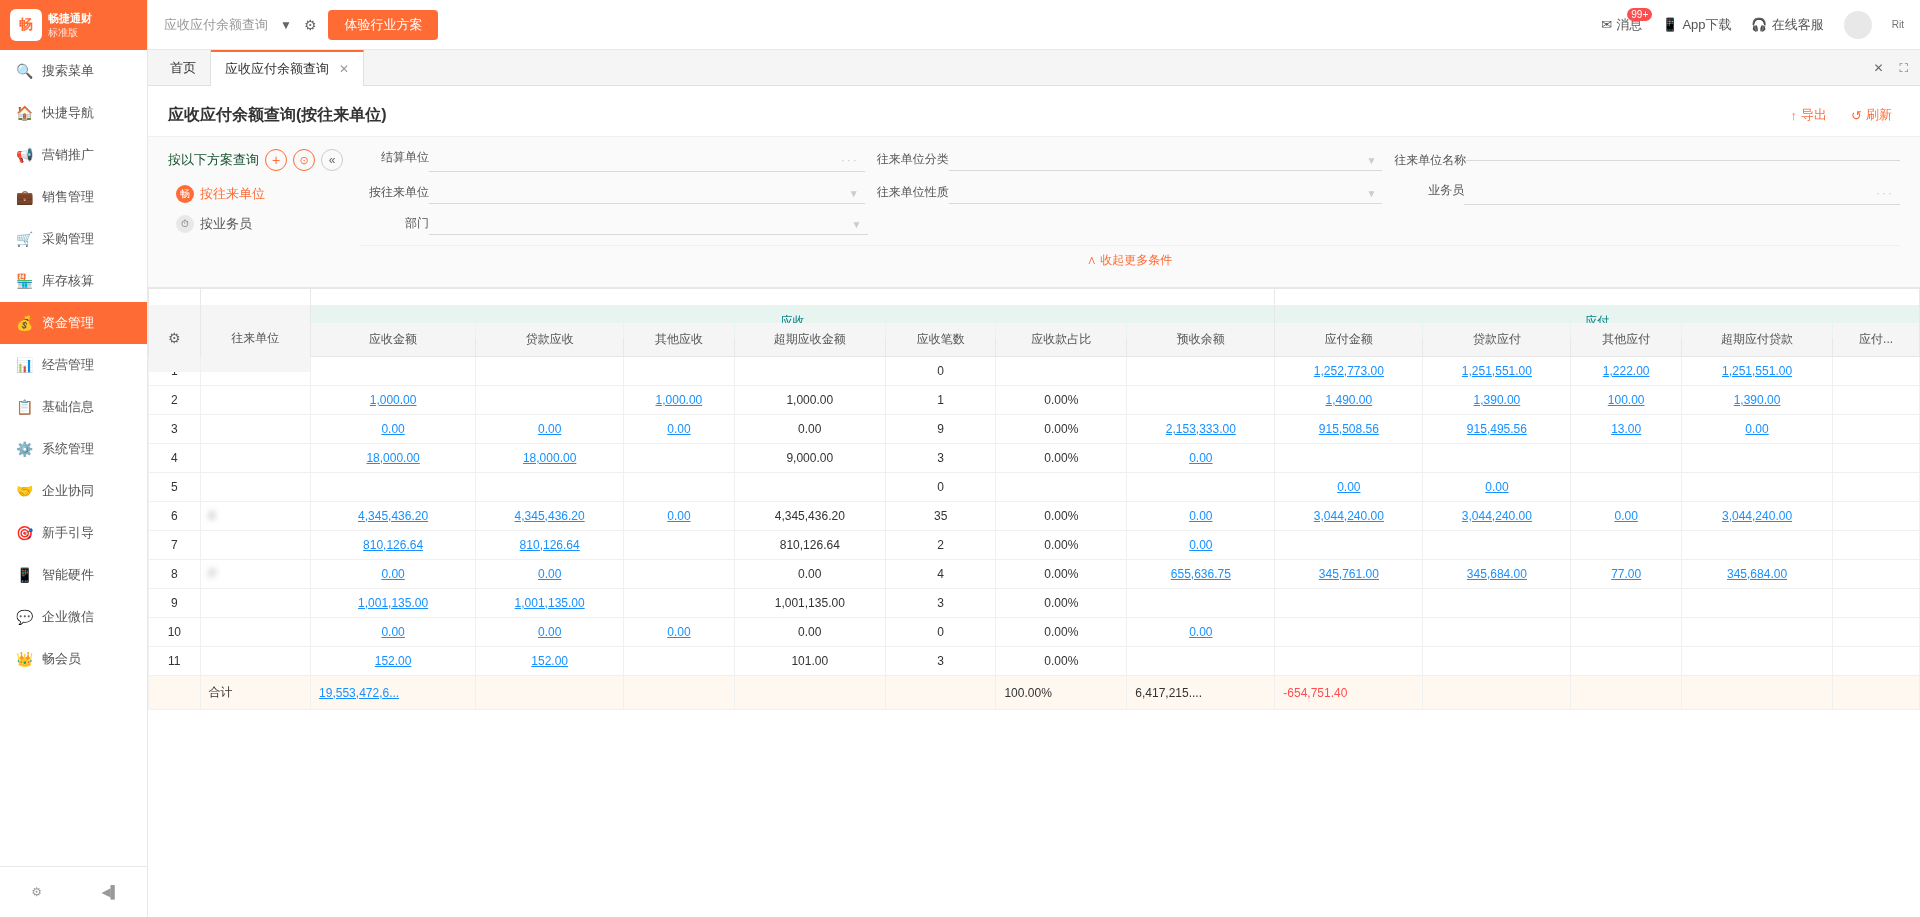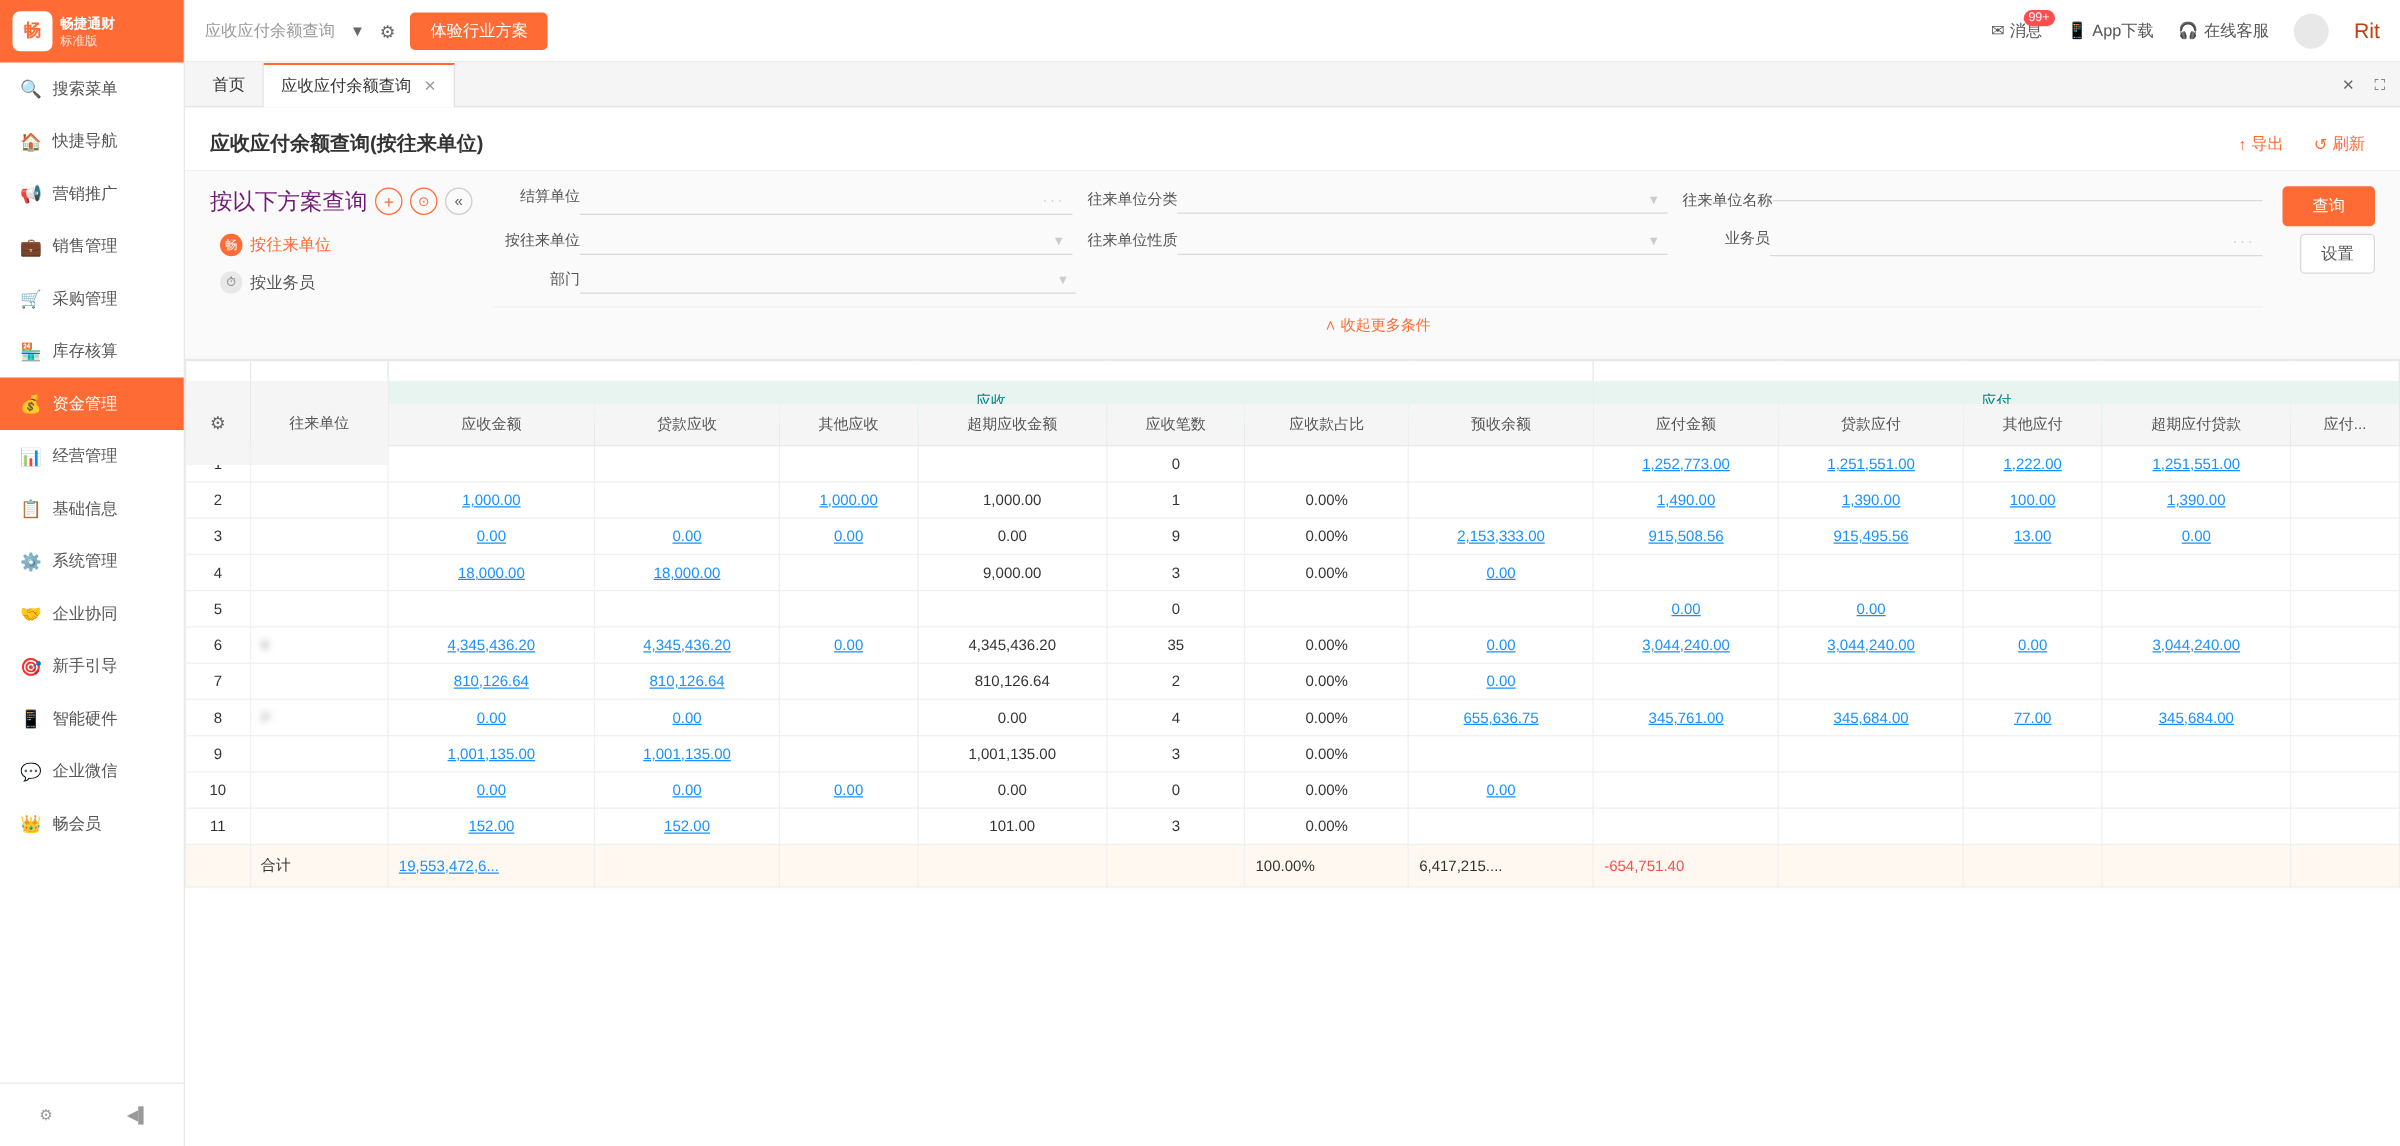--- a/index.html
+++ b/index.html
@@ -45,21 +45,21 @@
       padding: 6px 16px; font-size: 13px; cursor: pointer; white-space: nowrap;
     }
     .header-right { margin-left: auto; display: flex; align-items: center; gap: 20px; }
     .header-right-item { display: flex; align-items: center; gap: 4px; color: #555; cursor: pointer; font-size: 13px; position: relative; }
     .header-badge {
       position: absolute; top: -8px; right: -10px;
       background: #ff4d4f; color: #fff; border-radius: 10px;
       font-size: 10px; padding: 1px 4px; min-width: 18px; text-align: center;
     }
     .header-avatar { width: 28px; height: 28px; border-radius: 50%; background: #e8e8e8; }
-    .header-username { color: #c2410c; font-size: 17px; cursor: pointer; text-align: center; }
+    .header-username { color: #737373; font-size: 10px; cursor: pointer; text-align: center; }
 
     
     .main {
       margin-left: 148px; margin-top: 50px; height: calc(100vh - 50px); overflow: hidden;
       display: flex; flex-direction: column;
     }
 
     
     .tab-bar {
       background: #f5f5f5; border-bottom: 1px solid #e0e0e0;
@@ -93,21 +93,21 @@
     }
 
     
     .filter-area {
       background: #fafafa; border-bottom: 1px solid #e8e8e8; padding: 12px 20px;
     }
     .filter-row { display: flex; align-items: center; gap: 12px; margin-bottom: 10px; }
     .filter-label-bar {
       display: flex; align-items: center; gap: 6px; margin-bottom: 10px;
     }
-    .filter-label { color: #701a75; font-size: 18px; }
+    .filter-label { color: #14532d; font-size: 13px; }
     .filter-add-btn {
       width: 22px; height: 22px; border-radius: 50%; border: 1px solid #ff6b35;
       color: #ff6b35; display: flex; align-items: center; justify-content: center;
       cursor: pointer; font-size: 14px;
     }
     .filter-settings-btn {
       width: 22px; height: 22px; border-radius: 50%; border: 1px solid #ff6b35;
       color: #ff6b35; display: flex; align-items: center; justify-content: center;
       cursor: pointer; font-size: 11px;
     }
@@ -400,24 +400,20 @@
               </div>
             </div>
           </div>
 
           <div class="collapse-more">
             <span>∧ </span>
             <span>收起更多条件</span>
           </div>
         </div>
 
-        <div class="action-btns">
-          <button class="query-btn">查询</button>
-          <button class="settings-btn">设置</button>
-        </div>
       </div>
     </div>
 
     <div class="table-container">
       <table>
         <thead>
           <tr class="group-header">
             <th colspan="1" rowspan="2">
               <span class="table-settings-icon">⚙</span>
             </th>

